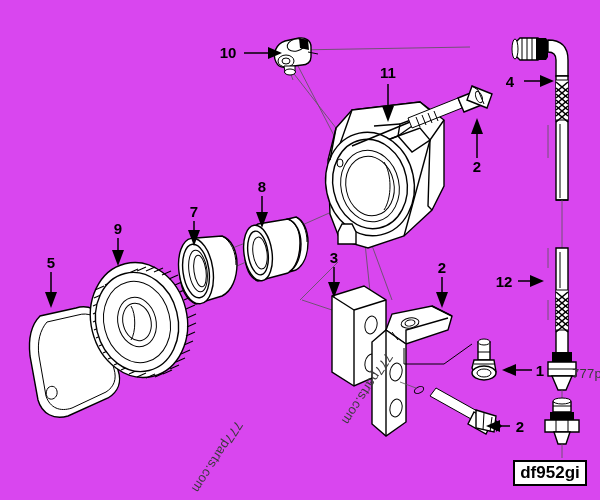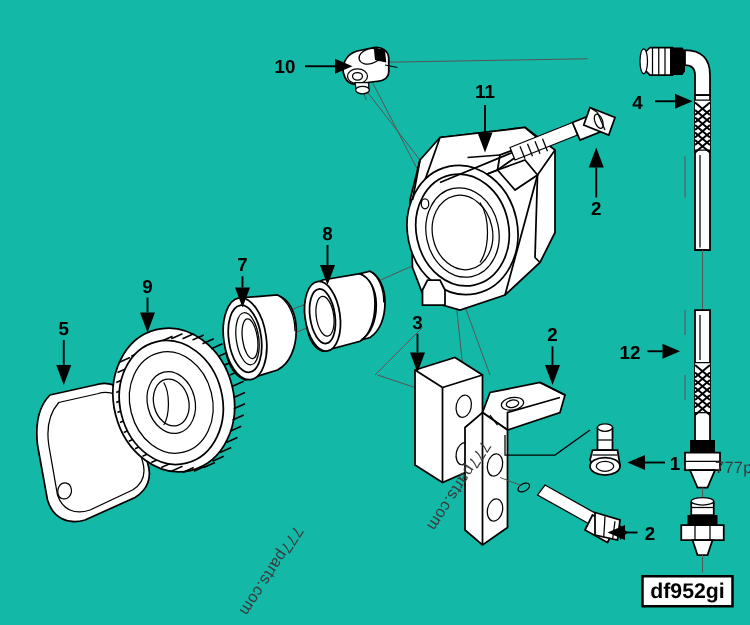--- a/index.html
+++ b/index.html
@@ -7,21 +7,21 @@
     padding: 0;
     background: #ffffff;
   }
   body {
     font-family: "Liberation Sans", sans-serif;
   }
   #diagram-root {
     position: relative;
     width: 600px;
     height: 500px;
-    background: #14b8a6;
+    background: #d946ef;
     overflow: hidden;
   }
   #parts-svg {
     position: absolute;
     left: 0;
     top: 0;
     width: 600px;
     height: 500px;
   }
   .callout-num {

